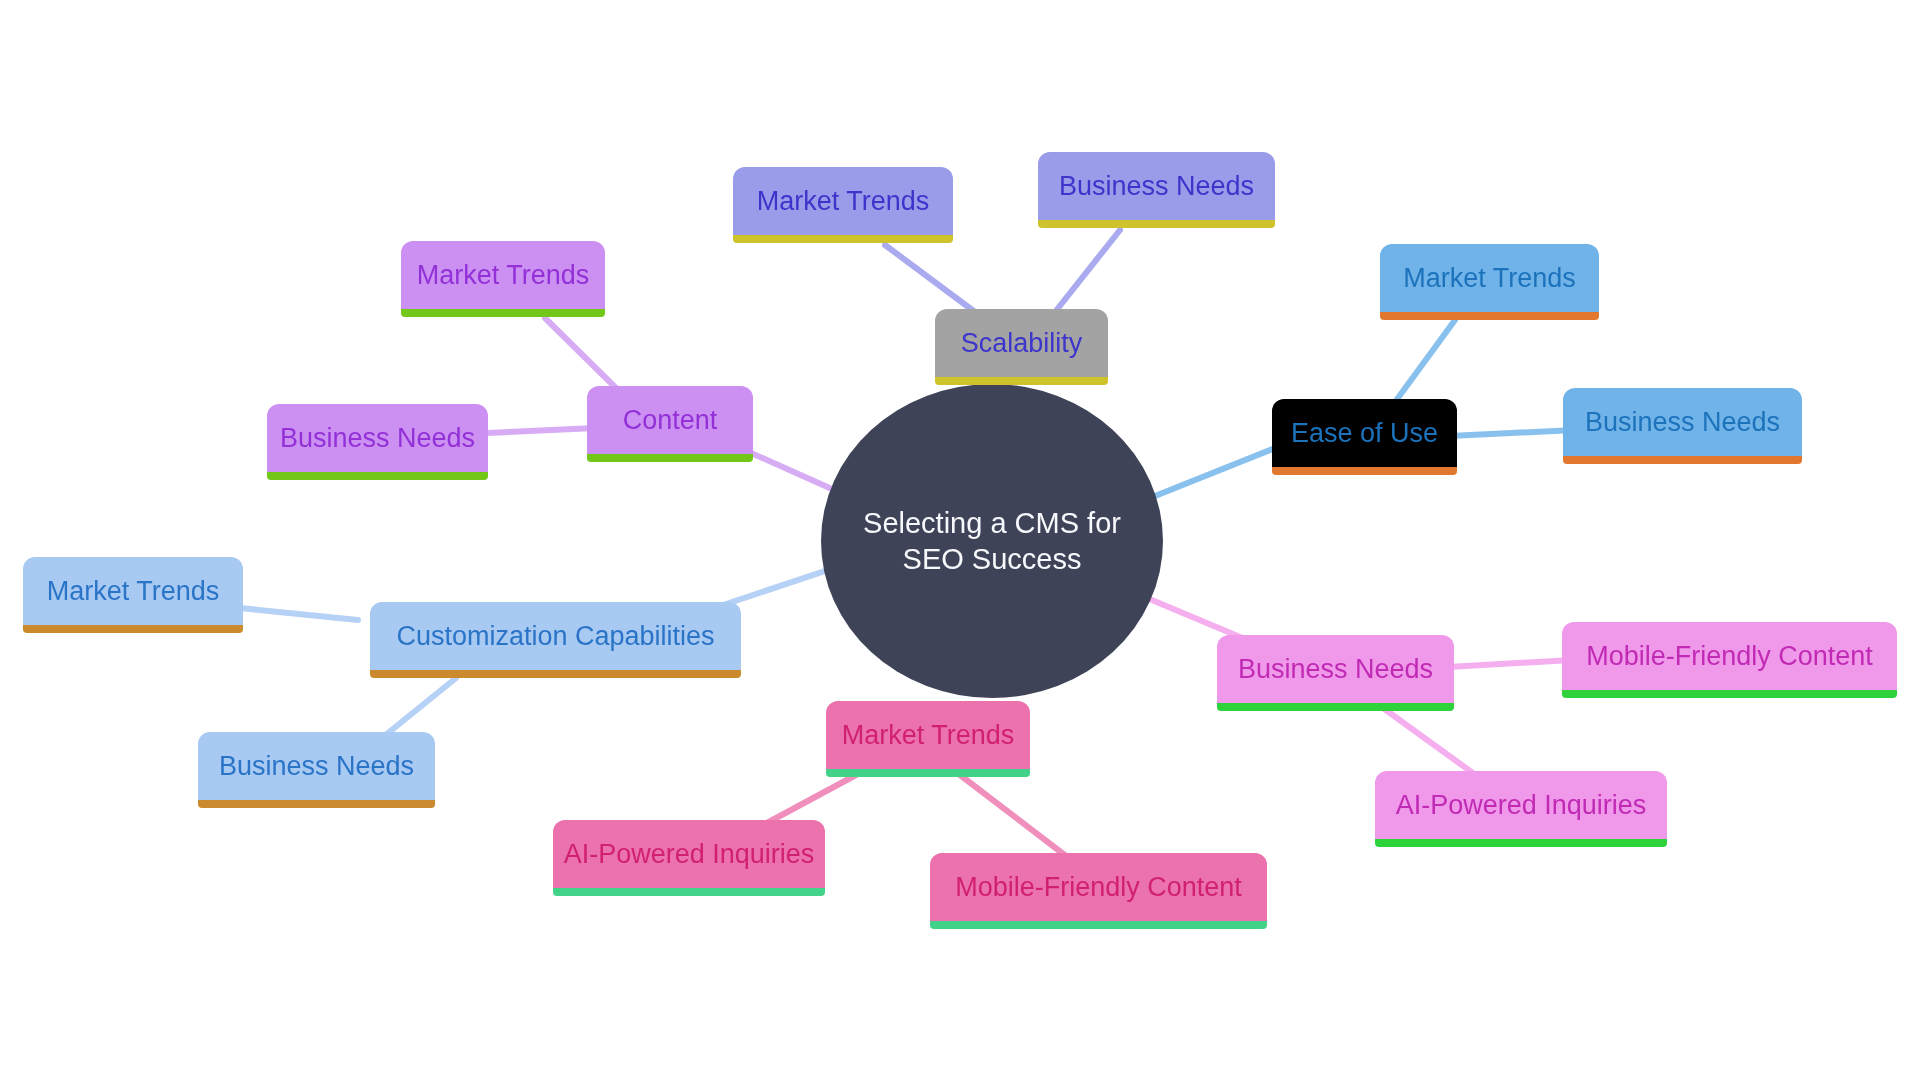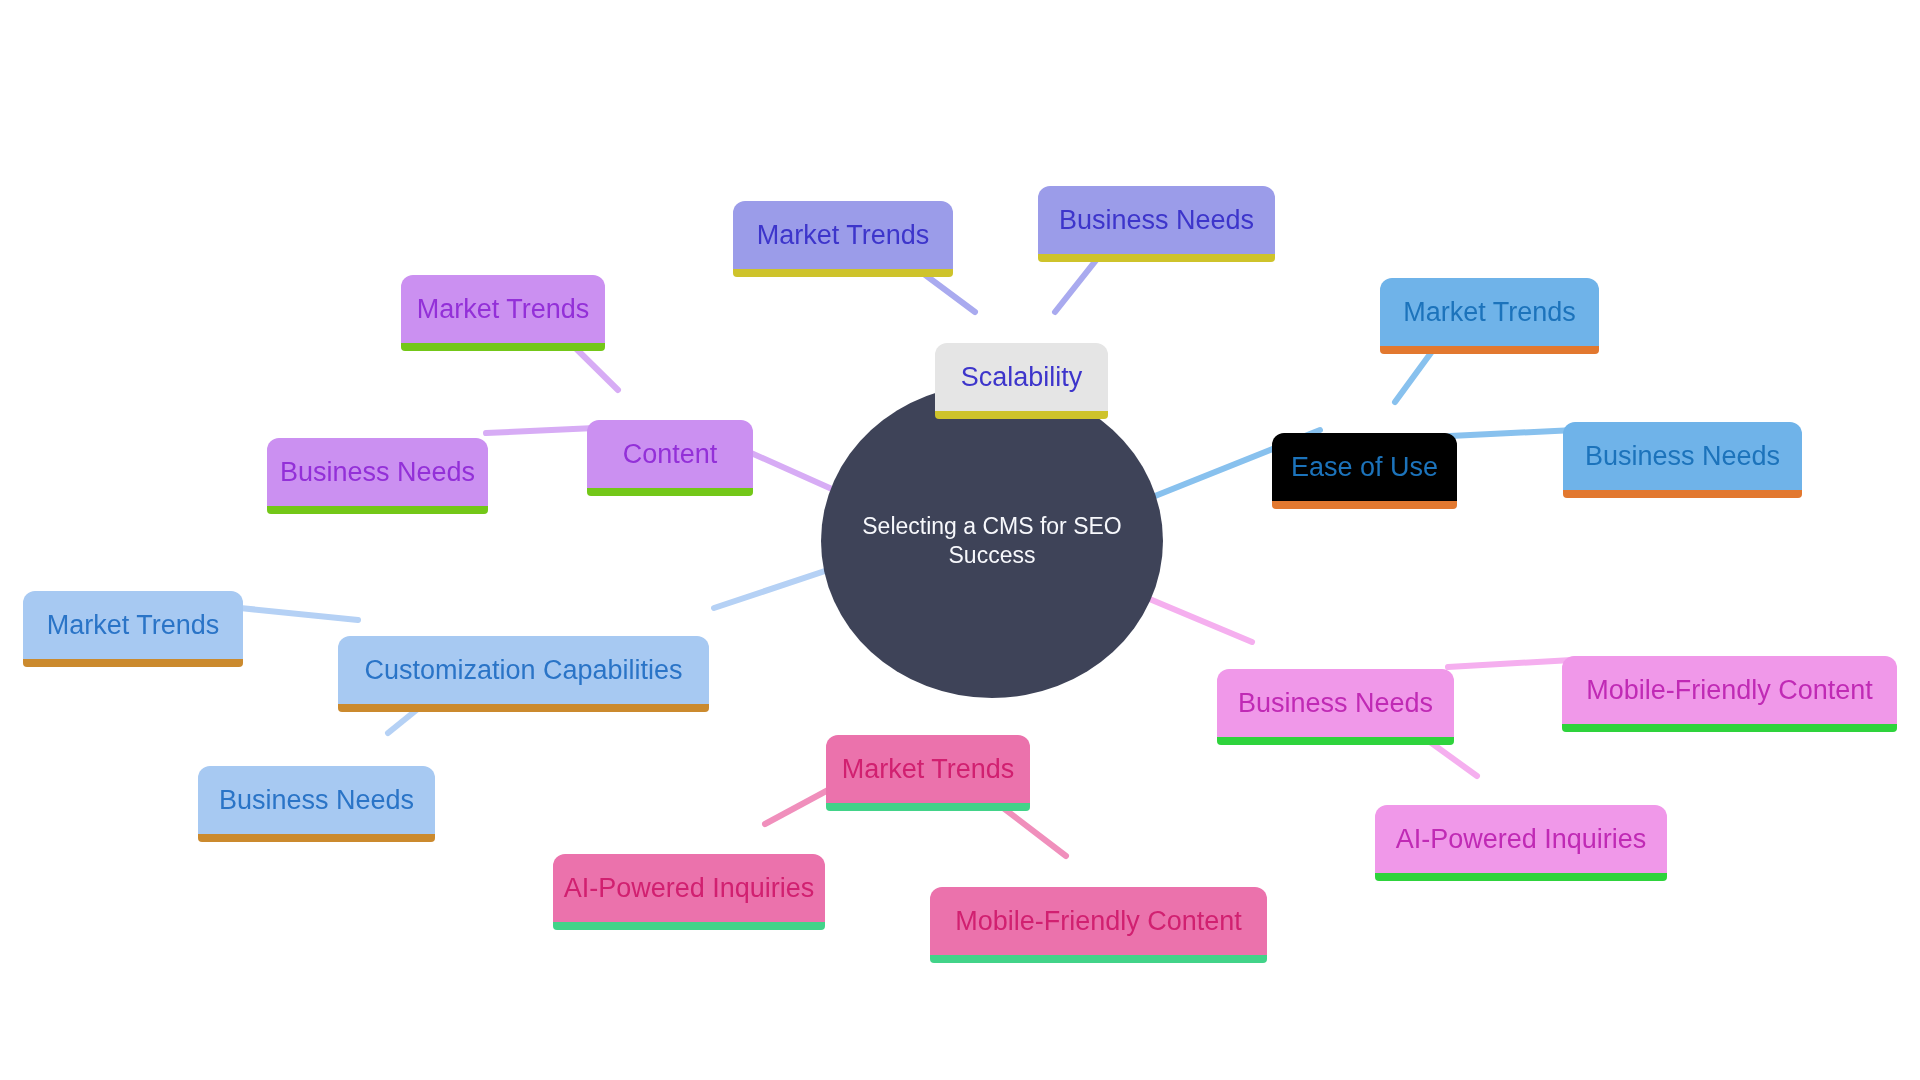--- a/index.html
+++ b/index.html
@@ -5,27 +5,27 @@
   html,body{margin:0;padding:0;background:#ffffff;}
   .canvas{
     position:relative;width:1920px;height:1080px;overflow:hidden;background:#ffffff;
     font-family:"Liberation Sans", sans-serif;
   }
   .connectors{position:absolute;left:0;top:0;width:1920px;height:1080px;}
   .connectors line{stroke-width:6;stroke-linecap:round;}
   .central{
     position:absolute;left:821px;top:384px;width:342px;height:314px;border-radius:50%;
     display:flex;align-items:center;justify-content:center;text-align:center;
-    font-size:23px;line-height:1.25;font-weight:400;
+    font-size:29px;line-height:1.25;font-weight:400;
   }
   .central .central-label{width:300px;}
   .node{
     position:absolute;height:68px;border-bottom:8px solid;border-radius:12px 12px 4px 4px;
     display:flex;align-items:center;justify-content:center;
-    font-size:27px;font-weight:500;white-space:nowrap;margin-top:34px;
+    font-size:27px;font-weight:500;white-space:nowrap;
   }
 </style>
 </head>
 <body>
 
 <div class="canvas">
 
   <svg class="connectors">
 
     <line x1="885" y1="245" x2="975" y2="312" stroke="#A9AAEF"></line>
@@ -48,33 +48,33 @@
     <line x1="1383" y1="708" x2="1477" y2="776" stroke="#F5AFEF"></line>
 
     <line x1="856" y1="775" x2="765" y2="824" stroke="#F08FBC"></line>
     <line x1="960" y1="775" x2="1066" y2="856" stroke="#F08FBC"></line>
   </svg>
 
   <div class="central" style="background-color: rgb(62, 67, 88); color: rgb(247, 248, 252);">
     <div class="central-label">Selecting a CMS for SEO Success</div>
   </div>
 
-  <div class="node" style="left: 935px; top: 309px; width: 173px; background-color: #e5e5e5; color: rgb(61, 53, 203); border-bottom-color: rgb(206, 195, 43);">Scalability</div>
+  <div class="node" style="left: 935px; top: 309px; width: 173px; background-color: #a3a3a3; color: rgb(61, 53, 203); border-bottom-color: rgb(206, 195, 43);">Scalability</div>
   <div class="node" style="left: 733px; top: 167px; width: 220px; background-color: rgb(155, 156, 233); color: rgb(61, 53, 203); border-bottom-color: rgb(206, 195, 43);">Market Trends</div>
   <div class="node" style="left: 1038px; top: 152px; width: 237px; background-color: rgb(155, 156, 233); color: rgb(61, 53, 203); border-bottom-color: rgb(206, 195, 43);">Business Needs</div>
 
   <div class="node" style="left: 1272px; top: 399px; width: 185px; background-color: #000000; color: rgb(28, 115, 187); border-bottom-color: rgb(226, 120, 47);">Ease of Use</div>
   <div class="node" style="left: 1380px; top: 244px; width: 219px; background-color: rgb(111, 179, 233); color: rgb(28, 115, 187); border-bottom-color: rgb(226, 120, 47);">Market Trends</div>
   <div class="node" style="left: 1563px; top: 388px; width: 239px; background-color: rgb(111, 179, 233); color: rgb(28, 115, 187); border-bottom-color: rgb(226, 120, 47);">Business Needs</div>
 
   <div class="node" style="left: 587px; top: 386px; width: 166px; background-color: rgb(203, 144, 241); color: rgb(147, 48, 216); border-bottom-color: rgb(115, 199, 24);">Content</div>
   <div class="node" style="left: 401px; top: 241px; width: 204px; background-color: rgb(203, 144, 241); color: rgb(147, 48, 216); border-bottom-color: rgb(115, 199, 24);">Market Trends</div>
   <div class="node" style="left: 267px; top: 404px; width: 221px; background-color: rgb(203, 144, 241); color: rgb(147, 48, 216); border-bottom-color: rgb(115, 199, 24);">Business Needs</div>
 
-  <div class="node" style="left: 338px; top: 602px; width: 371px; background-color: rgb(167, 201, 242); color: rgb(42, 116, 199); border-bottom-color: rgb(203, 138, 46);">Customization Capabilities</div>
+  <div class="node" style="left: 370px; top: 602px; width: 371px; background-color: rgb(167, 201, 242); color: rgb(42, 116, 199); border-bottom-color: rgb(203, 138, 46);">Customization Capabilities</div>
   <div class="node" style="left: 23px; top: 557px; width: 220px; background-color: rgb(167, 201, 242); color: rgb(42, 116, 199); border-bottom-color: rgb(203, 138, 46);">Market Trends</div>
   <div class="node" style="left: 198px; top: 732px; width: 237px; background-color: rgb(167, 201, 242); color: rgb(42, 116, 199); border-bottom-color: rgb(203, 138, 46);">Business Needs</div>
 
   <div class="node" style="left: 1217px; top: 635px; width: 237px; background-color: rgb(240, 152, 233); color: rgb(192, 42, 181); border-bottom-color: rgb(46, 211, 60);">Business Needs</div>
   <div class="node" style="left: 1562px; top: 622px; width: 335px; background-color: rgb(240, 152, 233); color: rgb(192, 42, 181); border-bottom-color: rgb(46, 211, 60);">Mobile-Friendly Content</div>
   <div class="node" style="left: 1375px; top: 771px; width: 292px; background-color: rgb(240, 152, 233); color: rgb(192, 42, 181); border-bottom-color: rgb(46, 211, 60);">AI-Powered Inquiries</div>
 
   <div class="node" style="left: 826px; top: 701px; width: 204px; background-color: rgb(235, 114, 172); color: rgb(209, 32, 112); border-bottom-color: rgb(66, 211, 137);">Market Trends</div>
   <div class="node" style="left: 553px; top: 820px; width: 272px; background-color: rgb(235, 114, 172); color: rgb(209, 32, 112); border-bottom-color: rgb(66, 211, 137);">AI-Powered Inquiries</div>
   <div class="node" style="left: 930px; top: 853px; width: 337px; background-color: rgb(235, 114, 172); color: rgb(209, 32, 112); border-bottom-color: rgb(66, 211, 137);">Mobile-Friendly Content</div>

